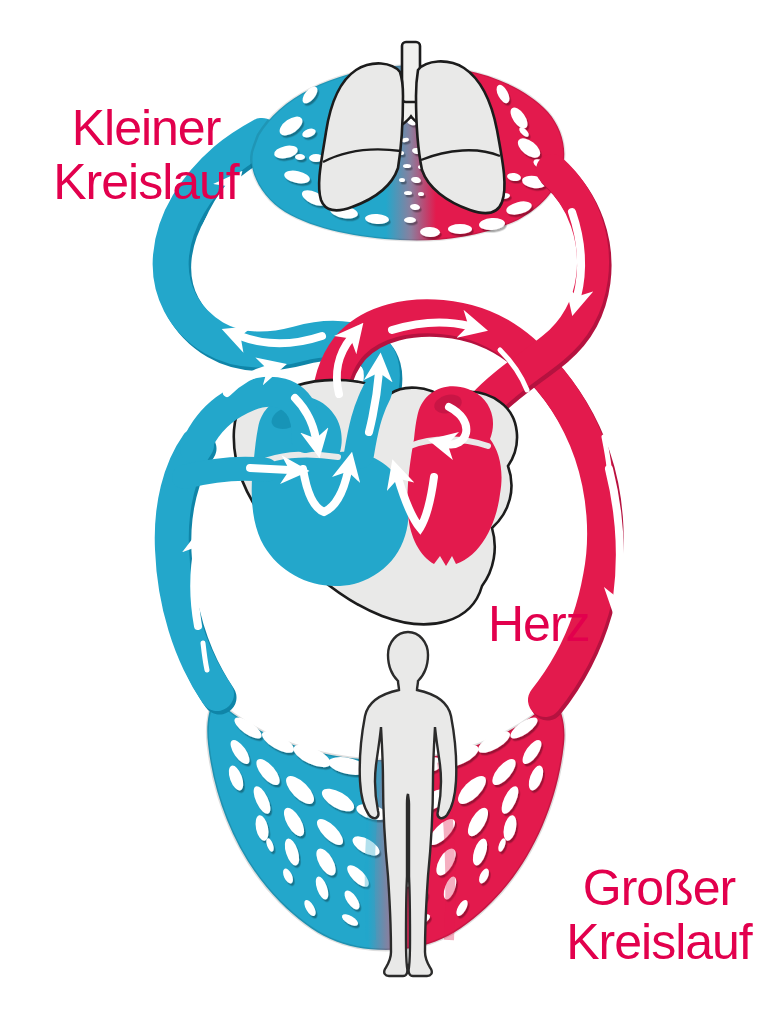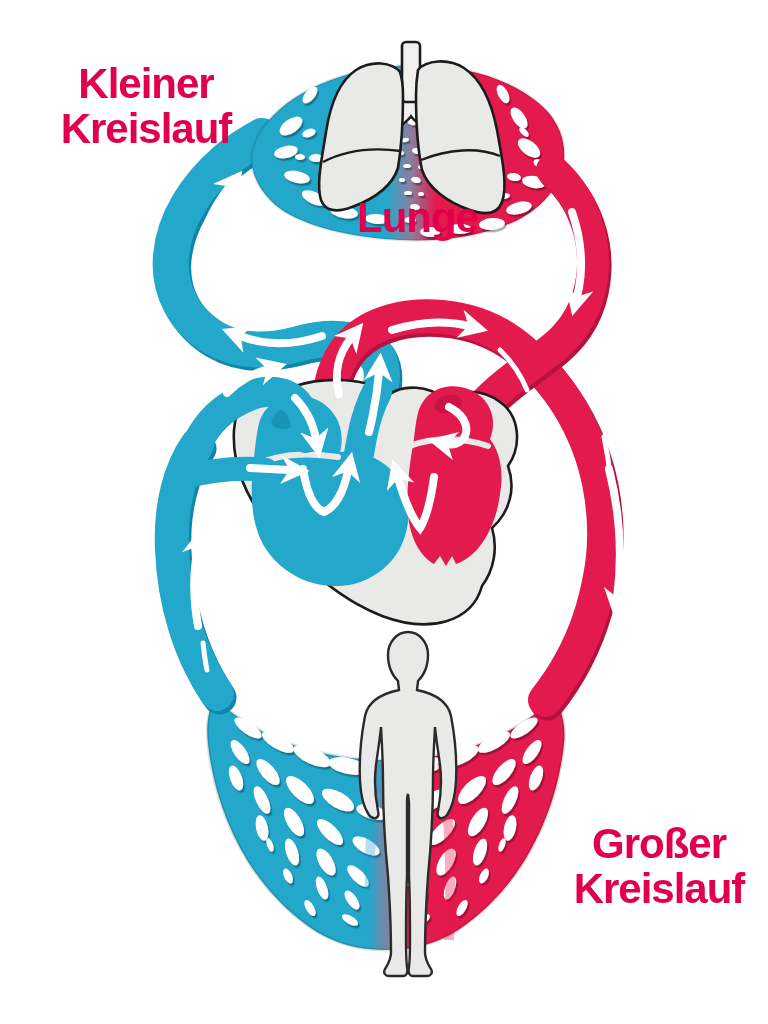--- a/index.html
+++ b/index.html
@@ -1,20 +1,20 @@
 <!DOCTYPE html>
 <html style="--label-red: #e2004d; --vessel-red: #e31a4d; --vessel-red-dark: #b5123f; --vessel-blue: #23a7cb; --vessel-blue-dark: #0f85a8; --organ-gray: #e9e9e8; --outline-dark: #1c1c1c; --capillary-blend: #8b7f9e; --background: #ffffff;"><head>
 <meta charset="utf-8">
 <title>Diagram</title>
 <style>
   html,body{margin:0;padding:0;background:#fff;}
   .stage{position:relative;width:768px;height:1024px;background:var(--background);overflow:hidden;
          font-family:"Liberation Sans","DejaVu Sans",sans-serif;}
-  .lbl{position:absolute;color:var(--label-red);font-weight:bold;font-size:42px;line-height:1.07;
-       text-align:center;white-space:pre-line;letter-spacing:-1px;}
+  .lbl{position:absolute;color:var(--label-red);font-weight:normal;font-size:50px;line-height:1.07;
+       text-align:center;white-space:pre-line;letter-spacing:-1px;margin-top:40px;}
   #lbl-kleiner{left:26px;top:62px;width:240px;}
   #lbl-lunge{left:330px;top:196px;width:175px;}
   #lbl-herz{left:488px;top:558px;width:110px;text-align:left;}
   #lbl-grosser{left:546px;top:822px;width:226px;}
   svg{position:absolute;left:0;top:0;}
   .band-blue{fill:none;stroke:var(--vessel-blue);stroke-linecap:round;}
   .band-blue-sh{fill:none;stroke:var(--vessel-blue-dark);stroke-linecap:round;}
   .band-red{fill:none;stroke:var(--vessel-red);stroke-linecap:round;}
   .band-red-sh{fill:none;stroke:var(--vessel-red-dark);stroke-linecap:round;}
   .organ{fill:var(--organ-gray);stroke:var(--outline-dark);stroke-width:2.6px;}
@@ -223,17 +223,17 @@
     <path class="arrow" marker-end="url(#ah)" d="M295 398 C305 408 313 423 316 439"></path>
     <path class="arrow" marker-end="url(#ah)" d="M250 468 L290 470"></path>
     <path class="arrow" marker-end="url(#ah)" d="M303 469 C307 494 314 508 324 512 C336 507 344 490 348 471"></path>
     <path class="arrow" marker-end="url(#ah)" d="M449 407 C461 413 468 423 466 433 C464 441 456 446 447 444"></path>
     <path class="arrow" marker-end="url(#ah)" d="M434 477 C431 499 427 517 420 528 C411 517 404 498 398 478"></path>
   </g>
 </svg>
 
 <div class="lbl" id="lbl-kleiner">Kleiner
 Kreislauf</div>
-<div class="lbl" id="lbl-lunge">Lunge</div>
+<div class="lbl" id="lbl-herz">Herz</div>
 <div class="lbl" id="lbl-grosser">Großer
 Kreislauf</div>
 
 </div>
 
 </body></html>

